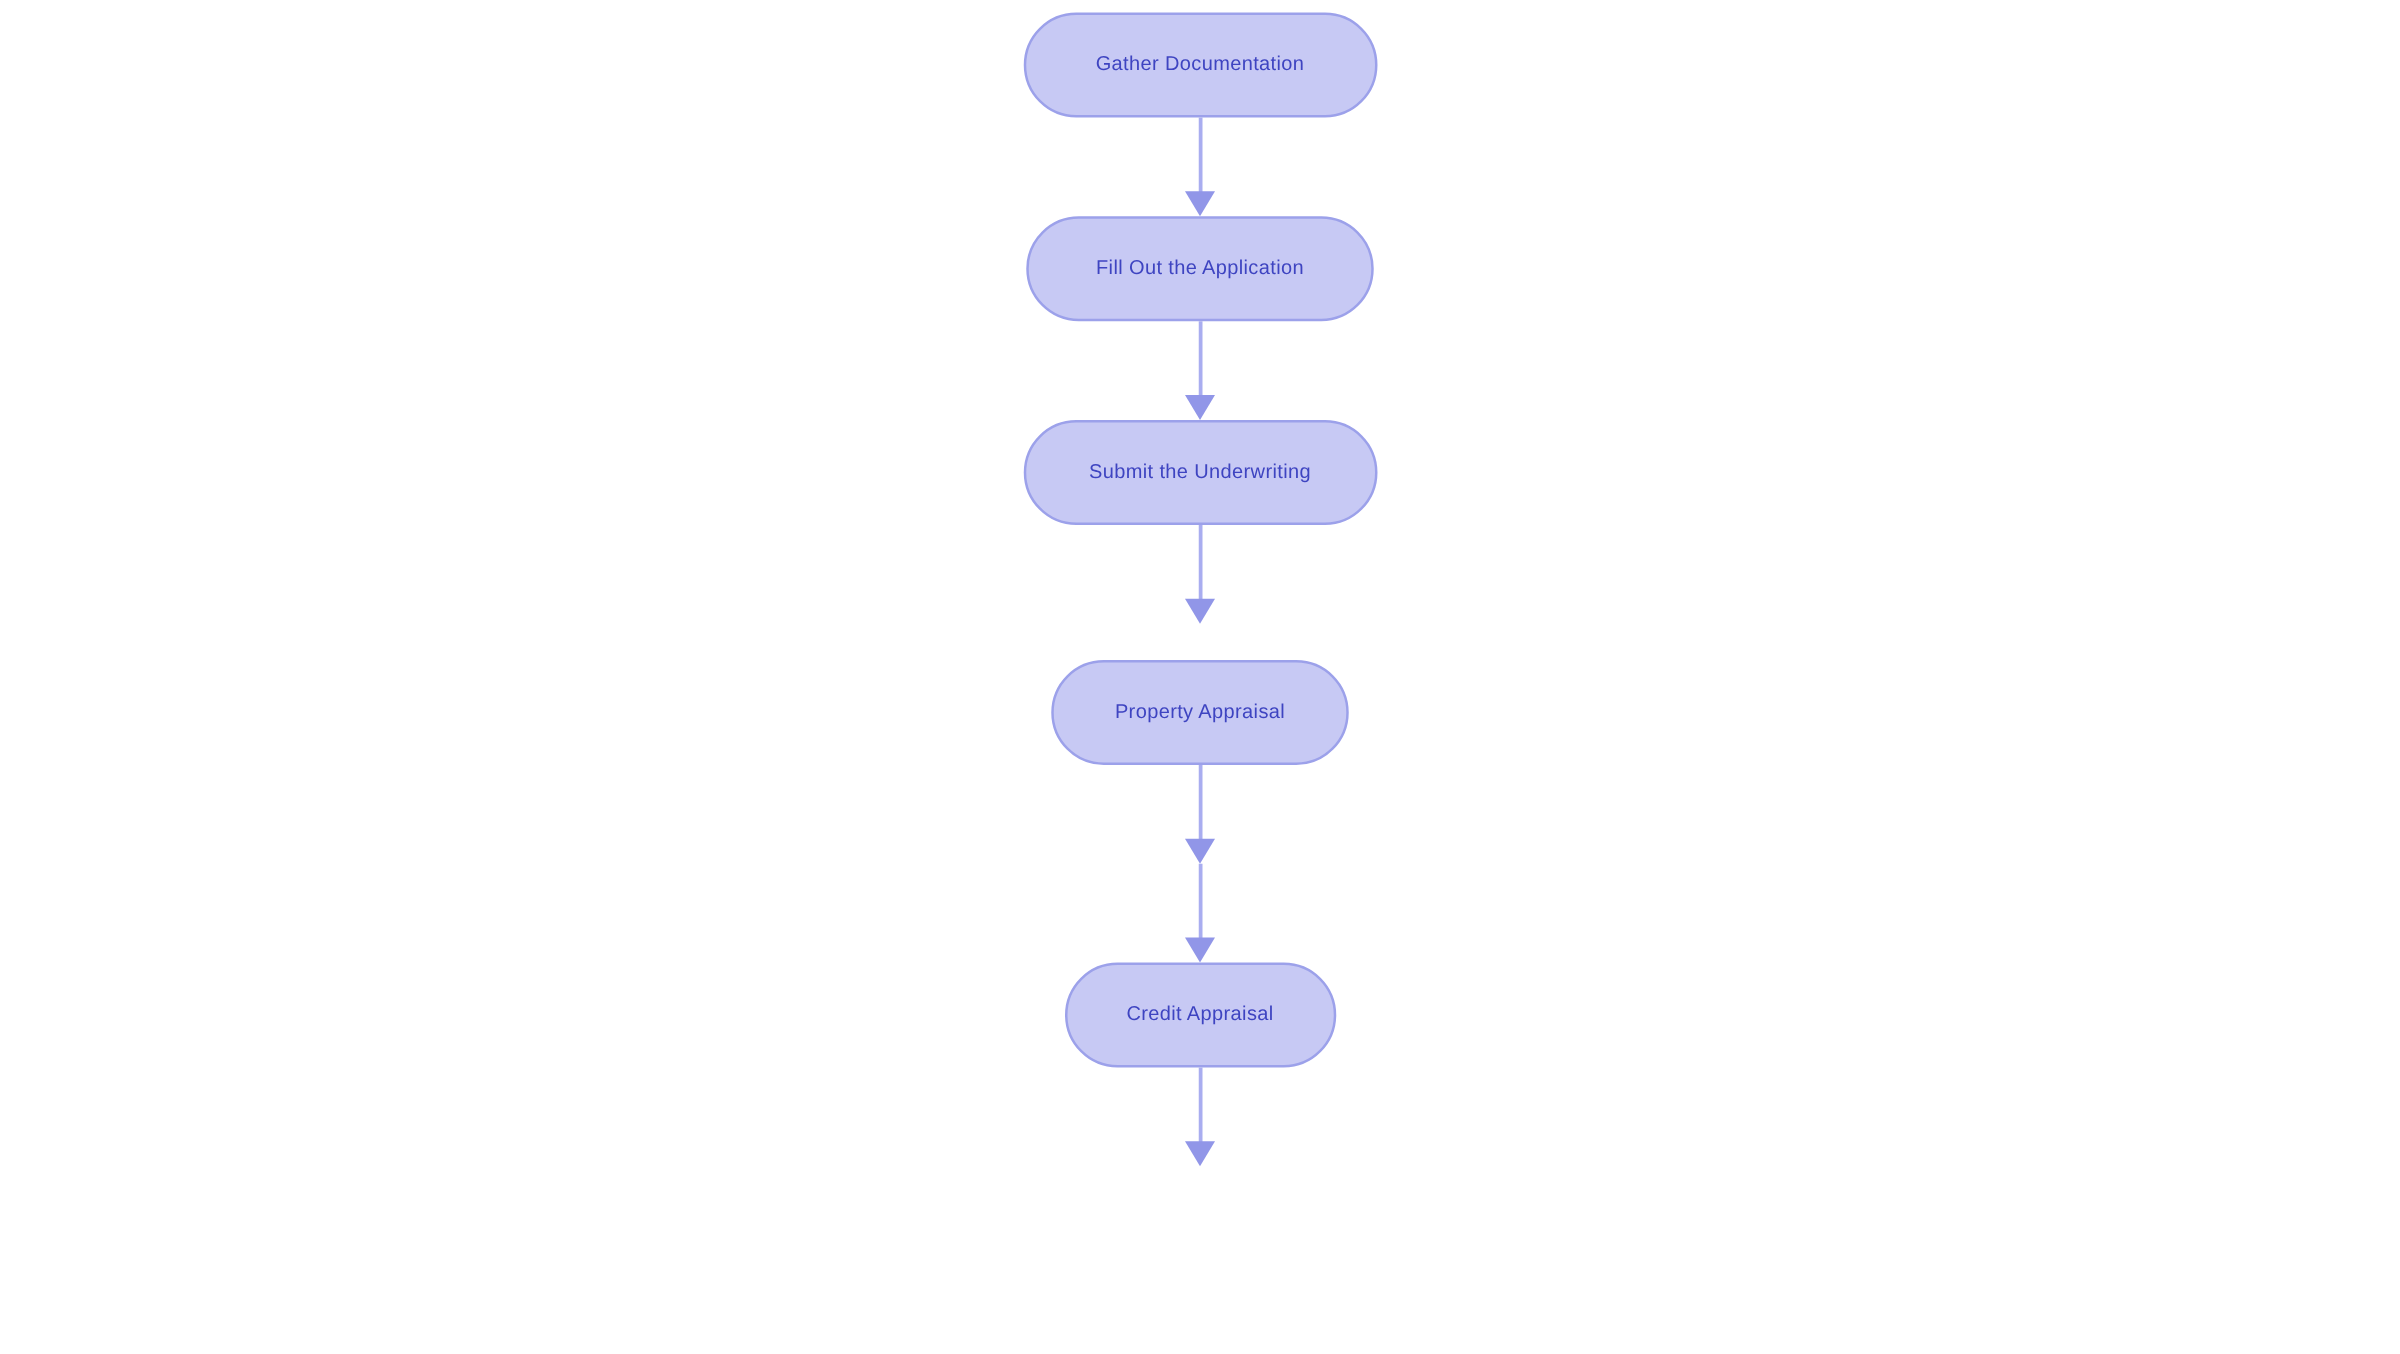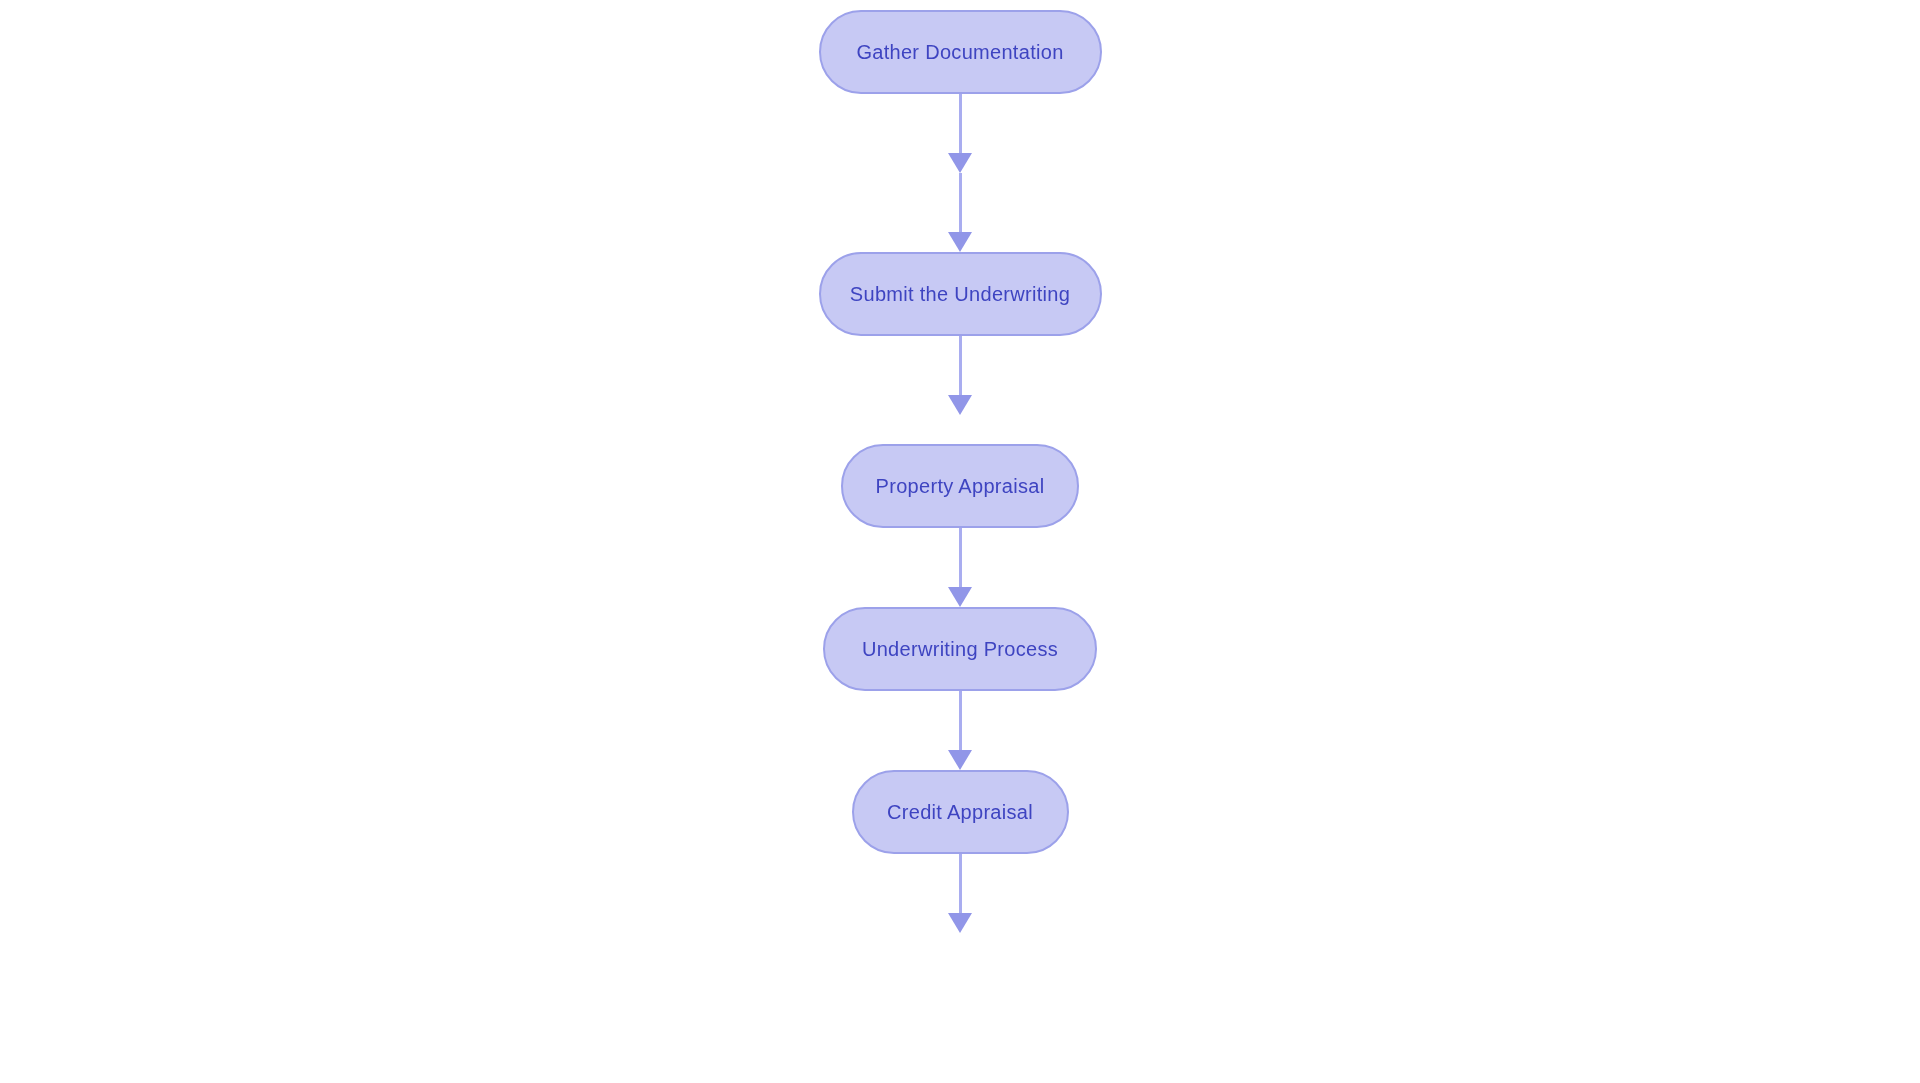--- a/index.html
+++ b/index.html
@@ -34,21 +34,21 @@
     border-radius: 42px;
     background: var(--node-fill);
     border: 2px solid var(--node-border);
     display: flex;
     align-items: center;
     justify-content: center;
     flex: 0 0 auto;
   }
   .node-label {
     color: var(--node-text);
-    font-size: 20px;
+    font-size: 16px;
     letter-spacing: 0.3px;
     white-space: nowrap;
     text-align: center;
   }
   
   .w0 { width: 283px; }
   .w1 { width: 278px; }
   .w2 { width: 283px; }
   .w3 { width: 238px; margin-top: 29px; }
   .w4 { width: 274px; }
@@ -83,20 +83,23 @@
 
     <div class="node w0">
       <span class="node-label">Gather Documentation</span>
     </div>
 
     <div class="arrow">
       <div class="arrow-line"></div>
       <div class="arrow-head"></div>
     </div>
 
+    <div class="node w1">
+      <span class="node-label">Fill Out the Application</span>
+    </div>
 
     <div class="arrow">
       <div class="arrow-line"></div>
       <div class="arrow-head"></div>
     </div>
 
     <div class="node w2">
       <span class="node-label">Submit the Underwriting</span>
     </div>
 
@@ -107,23 +110,20 @@
 
     <div class="node w3">
       <span class="node-label">Property Appraisal</span>
     </div>
 
     <div class="arrow">
       <div class="arrow-line"></div>
       <div class="arrow-head"></div>
     </div>
 
-    <div class="node w4">
-      <span class="node-label">Underwriting Process</span>
-    </div>
 
     <div class="arrow">
       <div class="arrow-line"></div>
       <div class="arrow-head"></div>
     </div>
 
     <div class="node w5">
       <span class="node-label">Credit Appraisal</span>
     </div>
 

